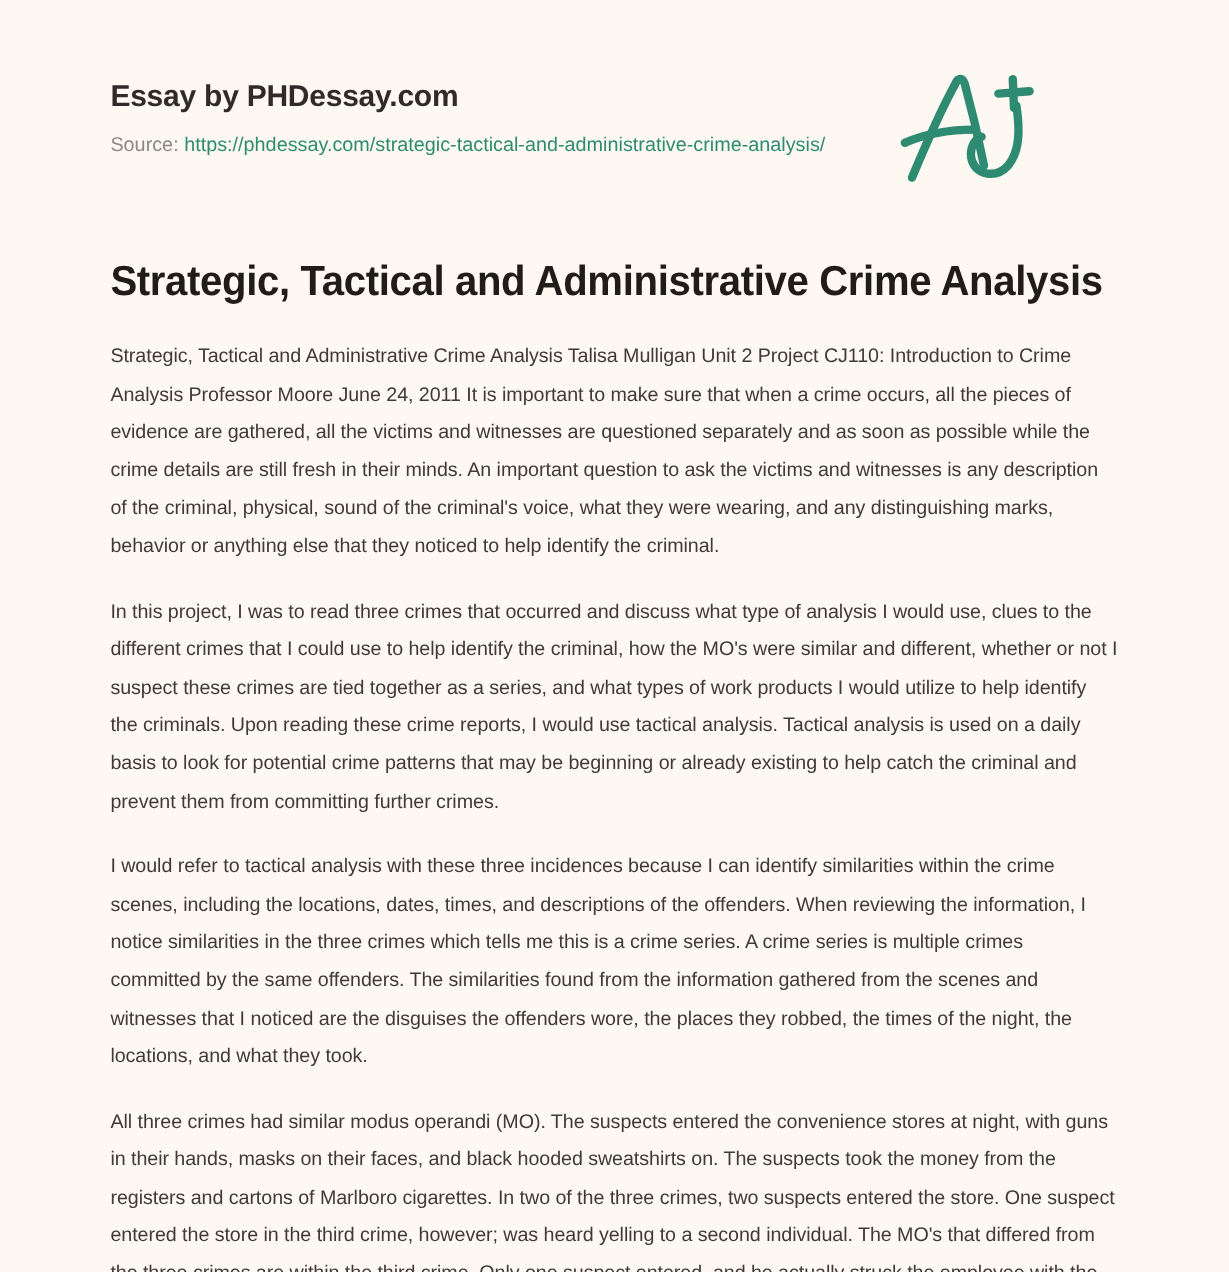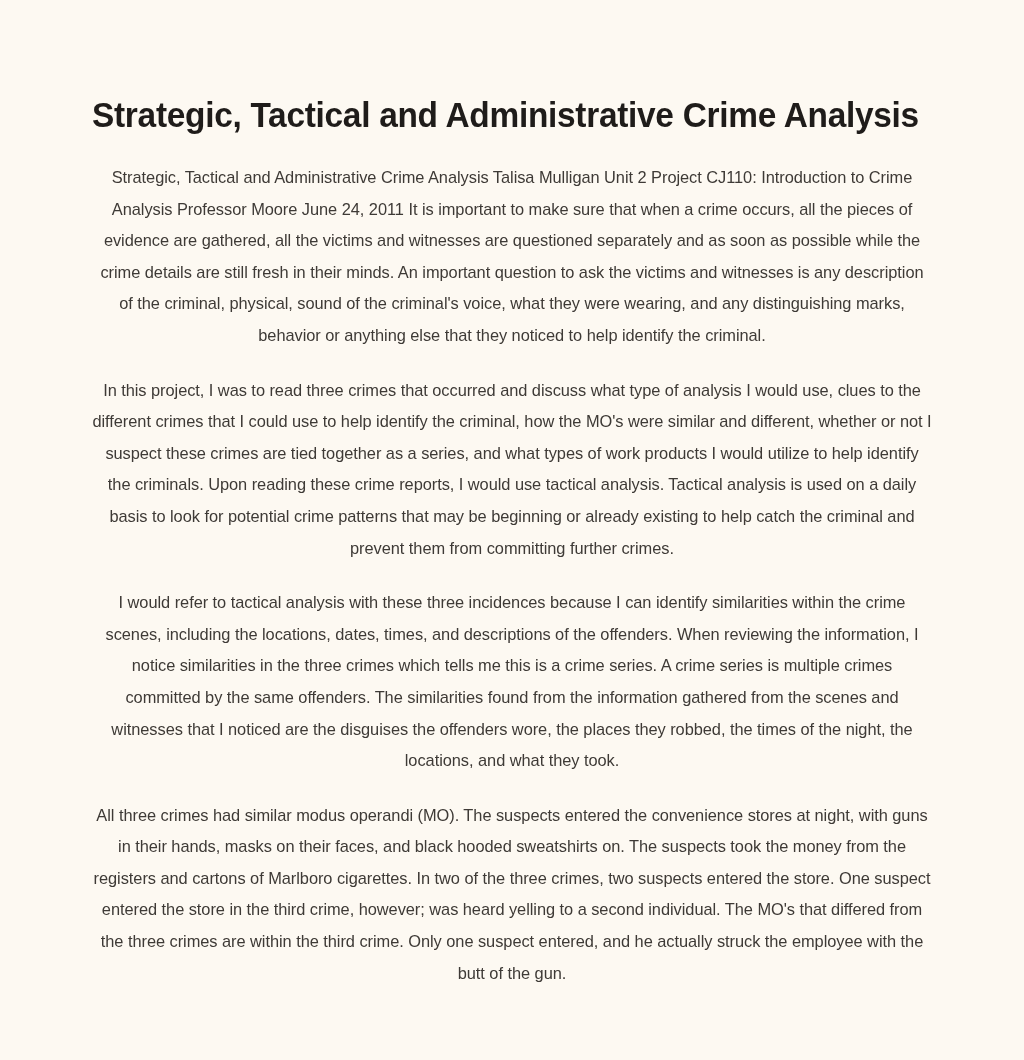--- a/index.html
+++ b/index.html
@@ -83,31 +83,53 @@
   
   .article {
     padding-top: 26px;
   }
 
   .article p {
     margin: 0 0 23px 0;
     font-size: 16.4px;
     line-height: 31.6px;
     color: #3e3a36;
-    text-align: center;
+    text-align: left;
     letter-spacing: -0.05px;
   }
 
   .article p:last-child { margin-bottom: 0; }
 </style>
 </head>
 <body>
 
 <div class="page">
 
+  <div class="header">
+
+    <div class="brand-line">Essay by PHDessay.com</div>
+
+    <div class="source-line">
+      <span>Source:</span>
+      <a class="source-link" href="#">https://phdessay.com/strategic-tactical-and-administrative-crime-analysis/</a>
+    </div>
+
+    <div class="logo">
+      <svg viewBox="0 0 132 108" xmlns="http://www.w3.org/2000/svg" fill="none" stroke="#2f8a72" stroke-width="7" stroke-linecap="round" stroke-linejoin="round">
+
+        <path d="M20 96 C 30 72, 44 40, 56 18 C 58 13, 62 12, 64 18 C 70 40, 76 66, 80 86"></path>
+        <path d="M14 67 C 30 60, 52 56, 72 56"></path>
+
+        <path d="M107 36 C 110 56, 110 74, 100 86 C 90 97, 74 94, 70 82 C 67 72, 72 64, 78 62"></path>
+
+        <path d="M92 26 L 118 24"></path>
+        <path d="M104 14 L 105 38"></path>
+      </svg>
+    </div>
+  </div>
 
   <h1 class="doc-title">Strategic, Tactical and Administrative Crime Analysis</h1>
 
   <div class="article">
     <p>Strategic, Tactical and Administrative Crime Analysis Talisa Mulligan Unit 2 Project CJ110: Introduction to Crime Analysis Professor Moore June 24, 2011 It is important to make sure that when a crime occurs, all the pieces of evidence are gathered, all the victims and witnesses are questioned separately and as soon as possible while the crime details are still fresh in their minds. An important question to ask the victims and witnesses is any description of the criminal, physical, sound of the criminal's voice, what they were wearing, and any distinguishing marks, behavior or anything else that they noticed to help identify the criminal.</p>
     <p>In this project, I was to read three crimes that occurred and discuss what type of analysis I would use, clues to the different crimes that I could use to help identify the criminal, how the MO's were similar and different, whether or not I suspect these crimes are tied together as a series, and what types of work products I would utilize to help identify the criminals. Upon reading these crime reports, I would use tactical analysis. Tactical analysis is used on a daily basis to look for potential crime patterns that may be beginning or already existing to help catch the criminal and prevent them from committing further crimes.</p>
     <p>I would refer to tactical analysis with these three incidences because I can identify similarities within the crime scenes, including the locations, dates, times, and descriptions of the offenders. When reviewing the information, I notice similarities in the three crimes which tells me this is a crime series. A crime series is multiple crimes committed by the same offenders. The similarities found from the information gathered from the scenes and witnesses that I noticed are the disguises the offenders wore, the places they robbed, the times of the night, the locations, and what they took.</p>
     <p>All three crimes had similar modus operandi (MO). The suspects entered the convenience stores at night, with guns in their hands, masks on their faces, and black hooded sweatshirts on. The suspects took the money from the registers and cartons of Marlboro cigarettes. In two of the three crimes, two suspects entered the store. One suspect entered the store in the third crime, however; was heard yelling to a second individual. The MO's that differed from the three crimes are within the third crime. Only one suspect entered, and he actually struck the employee with the butt of the gun.</p>
 
   </div>

